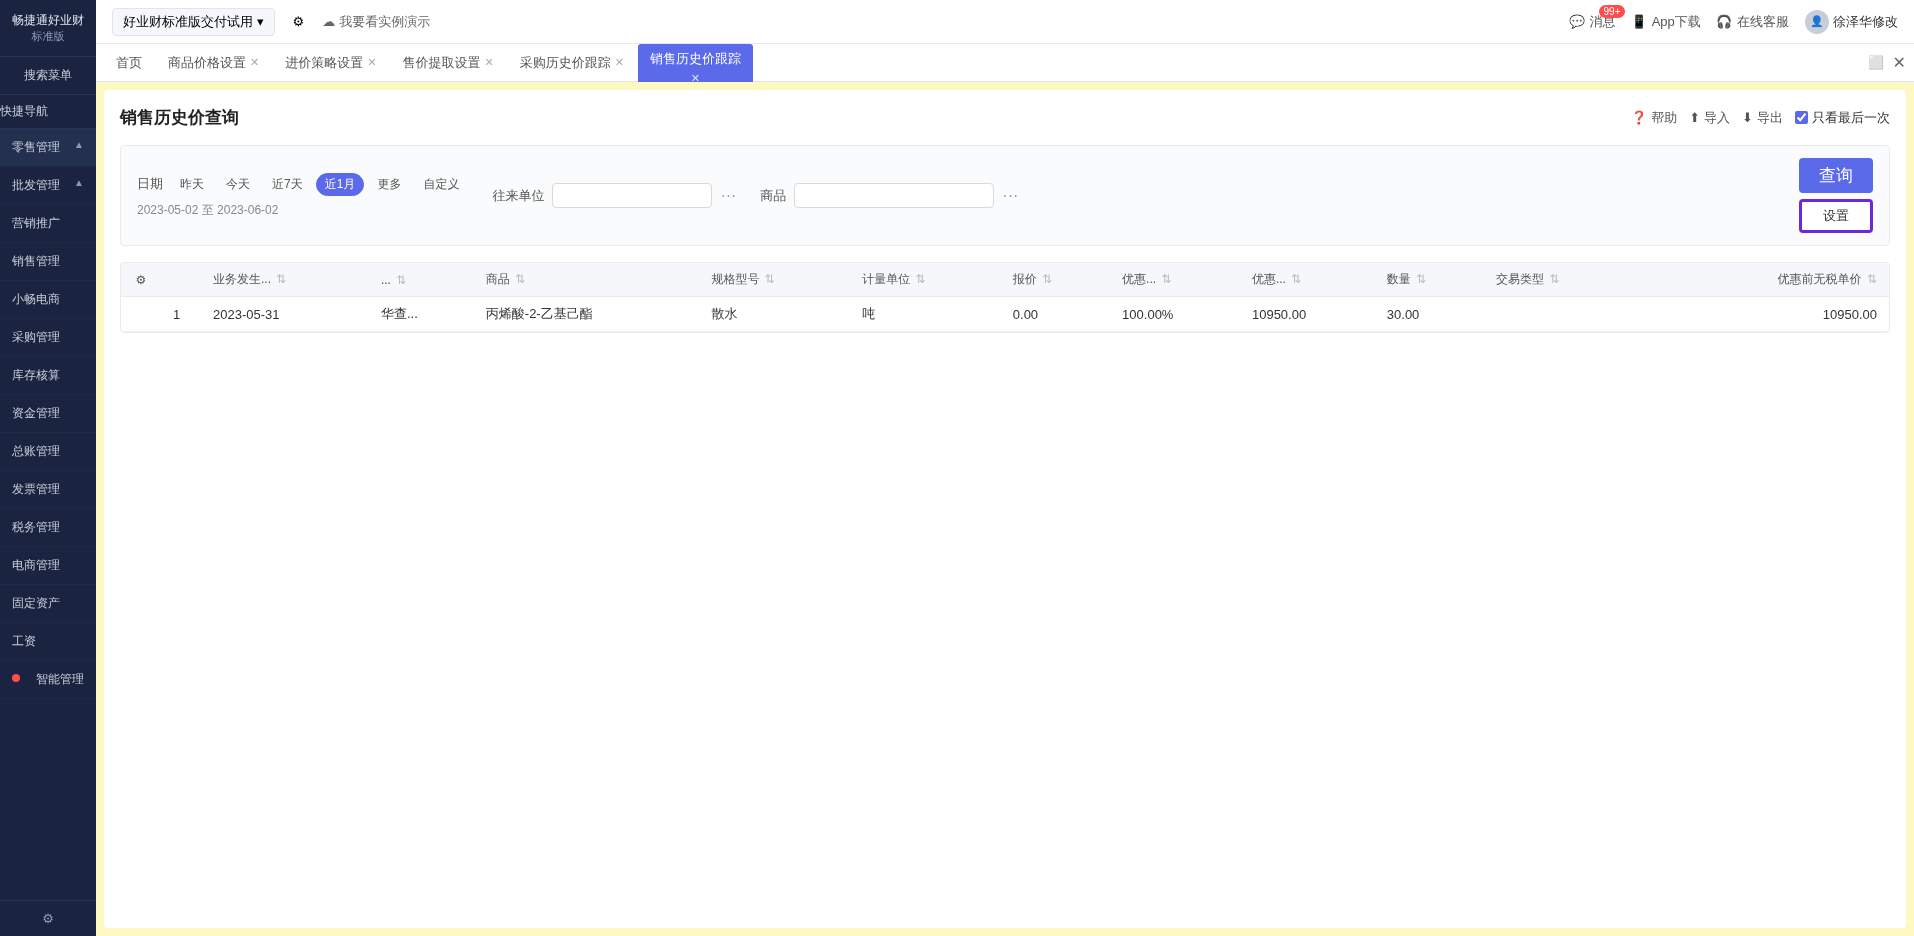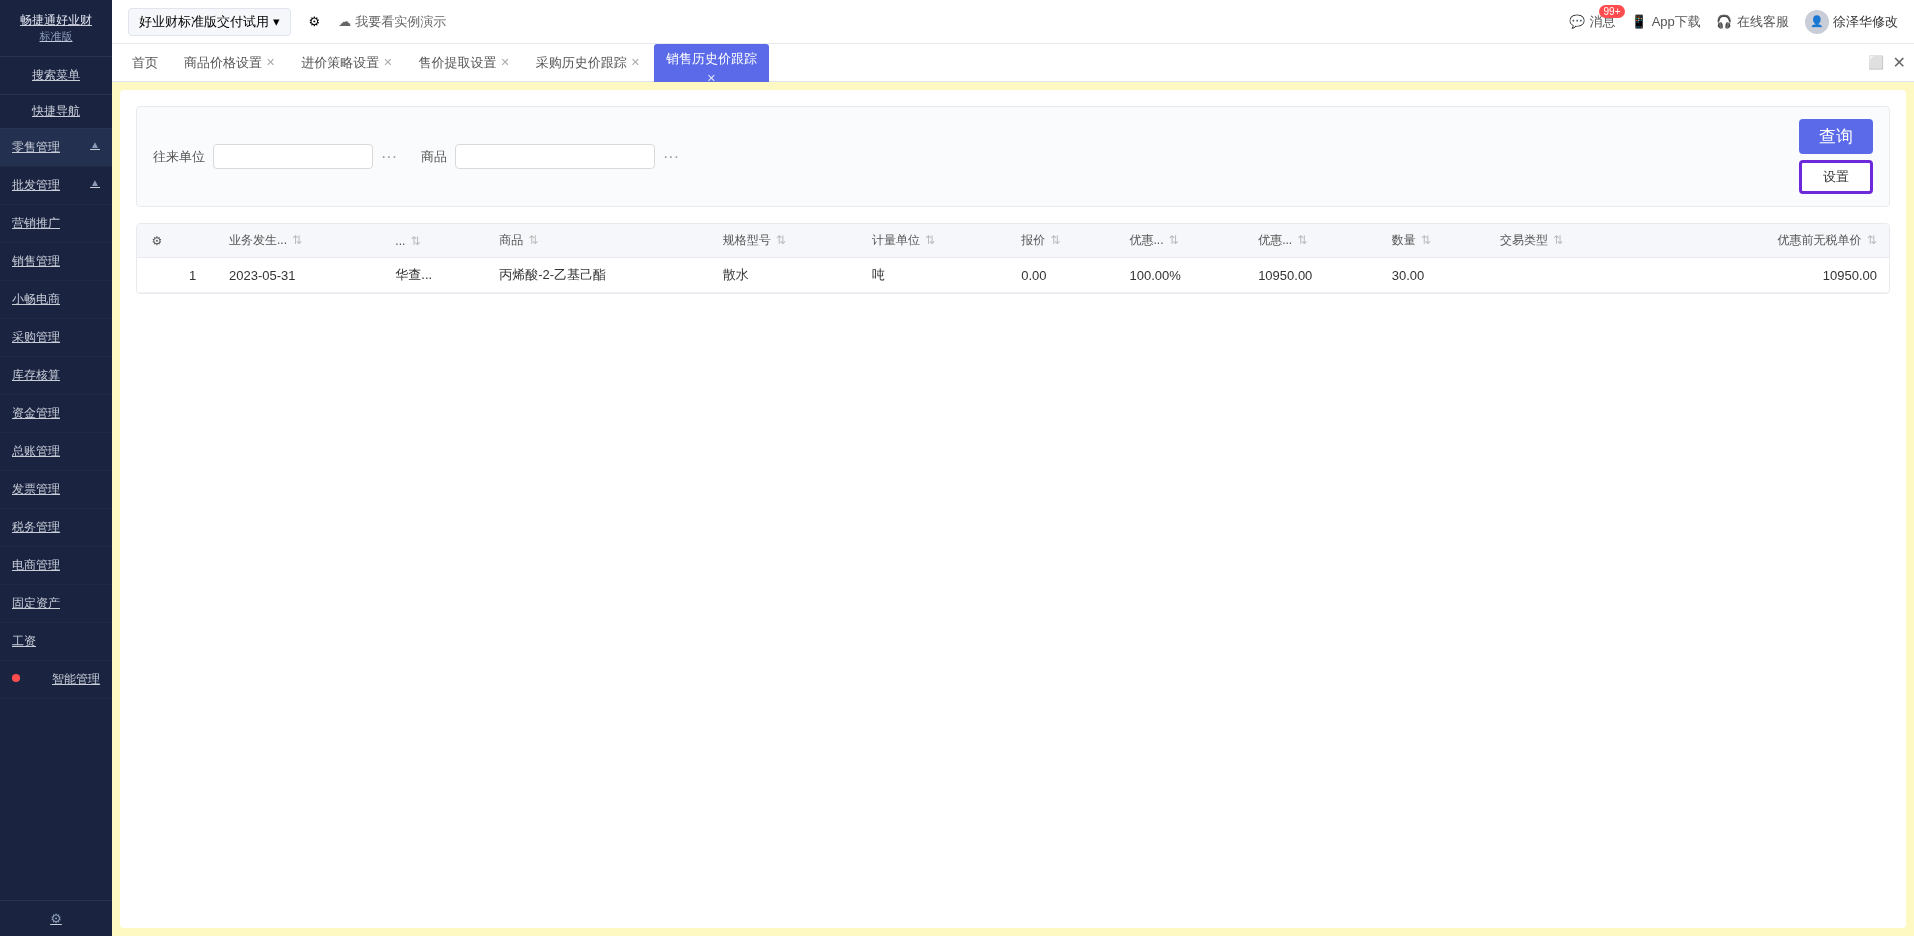--- a/index.html
+++ b/index.html
@@ -1,27 +1,26 @@
 <!DOCTYPE html>
 <html><head>
   <meta charset="utf-8">
   <style>
     * { box-sizing: border-box; margin: 0; padding: 0; }
     body { font-family: 'Microsoft YaHei', Arial, sans-serif; font-size: 13px; background: #f0f2f5; display: flex; height: 936px; overflow: hidden; }
 
     
     .sidebar {
-      width: 112px;
+      width: 96px;
       background: #1a2340;
       color: #c8cdd8;
       display: flex;
       flex-direction: column;
       height: 100%;
       flex-shrink: 0;
-      text-decoration: underline;
     }
     .sidebar-logo {
       padding: 12px 8px;
       display: flex;
       flex-direction: column;
       align-items: center;
       border-bottom: 1px solid #2a3450;
     }
     .sidebar-logo-text {
       font-size: 12px;
@@ -36,21 +35,21 @@
     .sidebar-search {
       padding: 10px 8px;
       text-align: center;
       font-size: 12px;
       color: #c8cdd8;
       cursor: pointer;
       border-bottom: 1px solid #2a3450;
     }
     .sidebar-nav {
       padding: 8px 0;
-      text-align: center;
+      text-align: left;
       font-size: 12px;
       color: #c8cdd8;
       cursor: pointer;
       border-bottom: 1px solid #2a3450;
     }
     .sidebar-item {
       padding: 10px 4px;
       text-align: center;
       font-size: 12px;
       color: #c8cdd8;
@@ -483,22 +482,57 @@
       <span class="close-x">✕</span>
     </div>
     <div style="margin-left:auto;display:flex;align-items:center;gap:8px;">
       <span style="cursor:pointer;color:#666;">⬜</span>
       <span style="cursor:pointer;color:#666;font-size:16px;">✕</span>
     </div>
   </div>
 
   <div class="page-content">
 
+    <div class="page-header">
+      <h2 class="page-title">销售历史价查询</h2>
+      <div class="page-header-actions">
+        <div class="header-action-btn">
+          <span>❓</span>
+          <span>帮助</span>
+        </div>
+        <div class="header-action-btn">
+          <span>⬆</span>
+          <span>导入</span>
+        </div>
+        <div class="header-action-btn">
+          <span>⬇</span>
+          <span>导出</span>
+        </div>
+        <label class="checkbox-label">
+          <input type="checkbox" checked="" style="">
+          <span>只看最后一次</span>
+        </label>
+      </div>
+    </div>
 
     <div class="filter-area">
+      <div style="display:flex;flex-direction:column;gap:4px;">
+        <div class="filter-row">
+          <span class="filter-label">日期</span>
+          <div class="date-shortcuts">
+            <button class="date-btn">昨天</button>
+            <button class="date-btn">今天</button>
+            <button class="date-btn">近7天</button>
+            <button class="date-btn active">近1月</button>
+            <button class="date-btn">更多</button>
+            <button class="date-btn">自定义</button>
+          </div>
+        </div>
+        <div class="date-range">2023-05-02 至 2023-06-02</div>
+      </div>
 
       <div class="filter-row">
         <span class="filter-label">往来单位</span>
         <input class="filter-input" type="text" style="width: 160px;">
         <span class="filter-dots">···</span>
       </div>
 
       <div class="filter-row">
         <span class="filter-label">商品</span>
         <input class="filter-input" type="text" style="width: 200px;">

